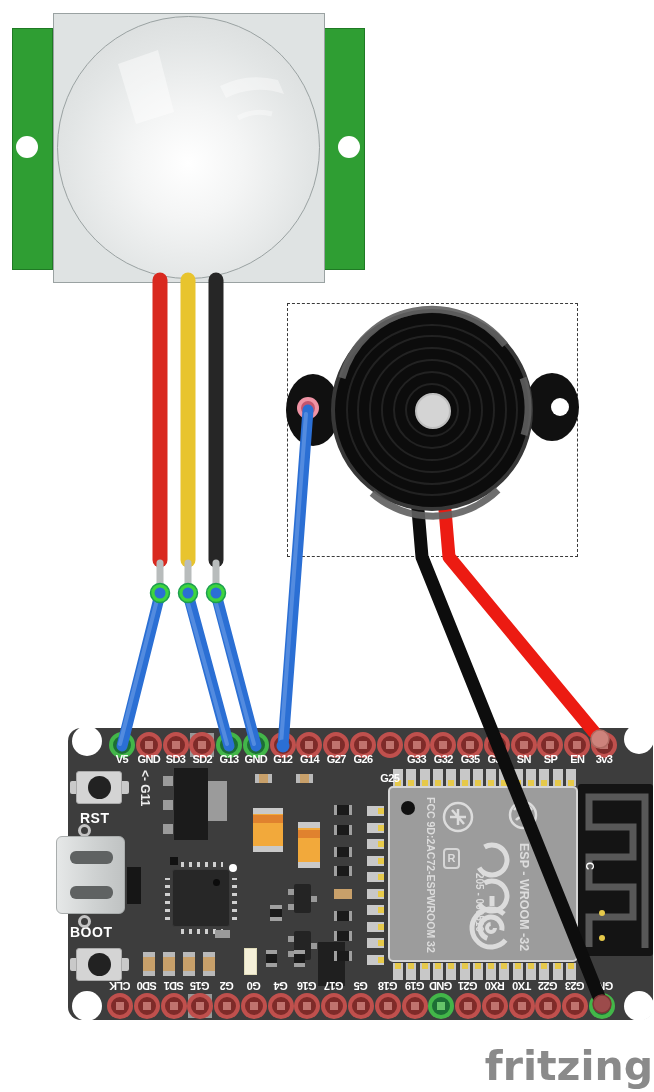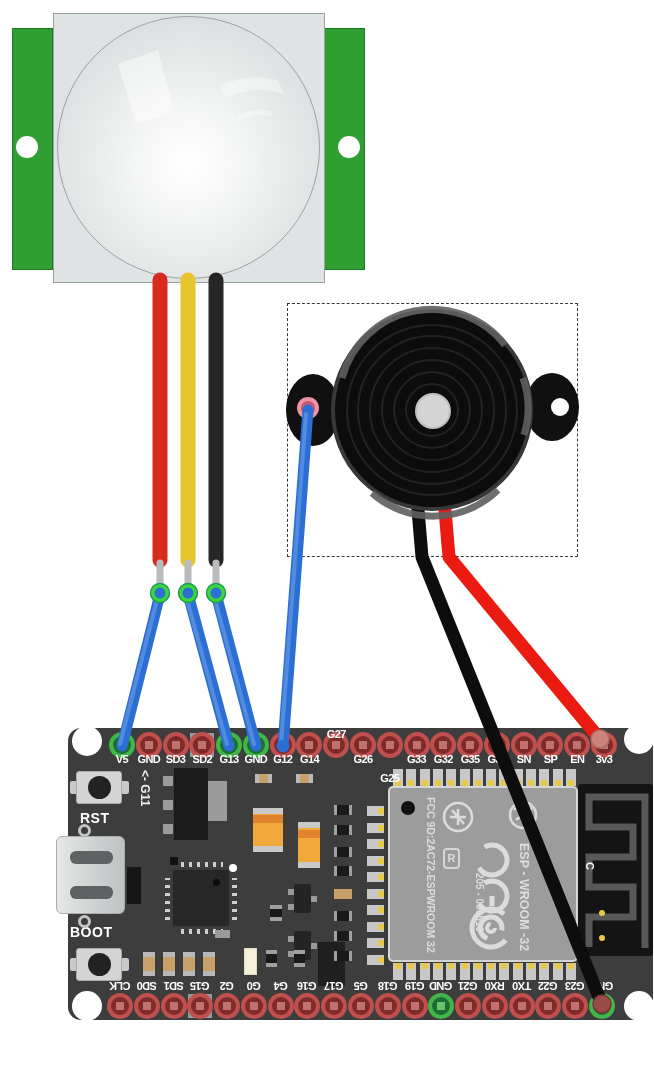--- a/index.html
+++ b/index.html
@@ -317,21 +317,21 @@
         <span class="pin-label" style="left: 202.34px; top: 753px;">SD2</span>
         <div class="pin green" style="left: 216.12px; top: 732px;"></div>
         <span class="pin-label" style="left: 229.12px; top: 753px;">G13</span>
         <div class="pin green" style="left: 242.9px; top: 732px;"></div>
         <span class="pin-label" style="left: 255.9px; top: 753px;">GND</span>
         <div class="pin" style="left: 269.68px; top: 732px;"></div>
         <span class="pin-label" style="left: 282.68px; top: 753px;">G12</span>
         <div class="pin" style="left: 296.46px; top: 732px;"></div>
         <span class="pin-label" style="left: 309.46px; top: 753px;">G14</span>
         <div class="pin" style="left: 323.24px; top: 732px;"></div>
-        <span class="pin-label" style="left: 336.24px; top: 728px;">G27</span>
+        <span class="pin-label" style="left: 336.24px; top: 753px;">G27</span>
         <div class="pin" style="left: 350.02px; top: 732px;"></div>
         <span class="pin-label" style="left: 363.02px; top: 753px;">G26</span>
         <div class="pin" style="left: 376.8px; top: 732px;"></div>
         <span class="pin-label" style="left: 389.8px; top: 772px;">G25</span>
         <div class="pin" style="left: 403.58px; top: 732px;"></div>
         <span class="pin-label" style="left: 416.58px; top: 753px;">G33</span>
         <div class="pin" style="left: 430.36px; top: 732px;"></div>
         <span class="pin-label" style="left: 443.36px; top: 753px;">G32</span>
         <div class="pin" style="left: 457.14px; top: 732px;"></div>
         <span class="pin-label" style="left: 470.14px; top: 753px;">G35</span>
@@ -446,13 +446,14 @@
       <circle cx="160" cy="593" r="9.5" fill="#3ed43e" stroke="#1c9e50" stroke-width="1.5"></circle>
       <circle cx="160" cy="593" r="5.5" fill="#2b6fd4"></circle>
       <circle cx="188" cy="593" r="9.5" fill="#3ed43e" stroke="#1c9e50" stroke-width="1.5"></circle>
       <circle cx="188" cy="593" r="5.5" fill="#2b6fd4"></circle>
       <circle cx="216" cy="593" r="9.5" fill="#3ed43e" stroke="#1c9e50" stroke-width="1.5"></circle>
       <circle cx="216" cy="593" r="5.5" fill="#2b6fd4"></circle>
     </g>
     <circle cx="283" cy="746" r="6.5" fill="#2b6fd4"></circle>
   </svg>
 
+  <div class="watermark">fritzing</div>
 </div>
 
 </body></html>

